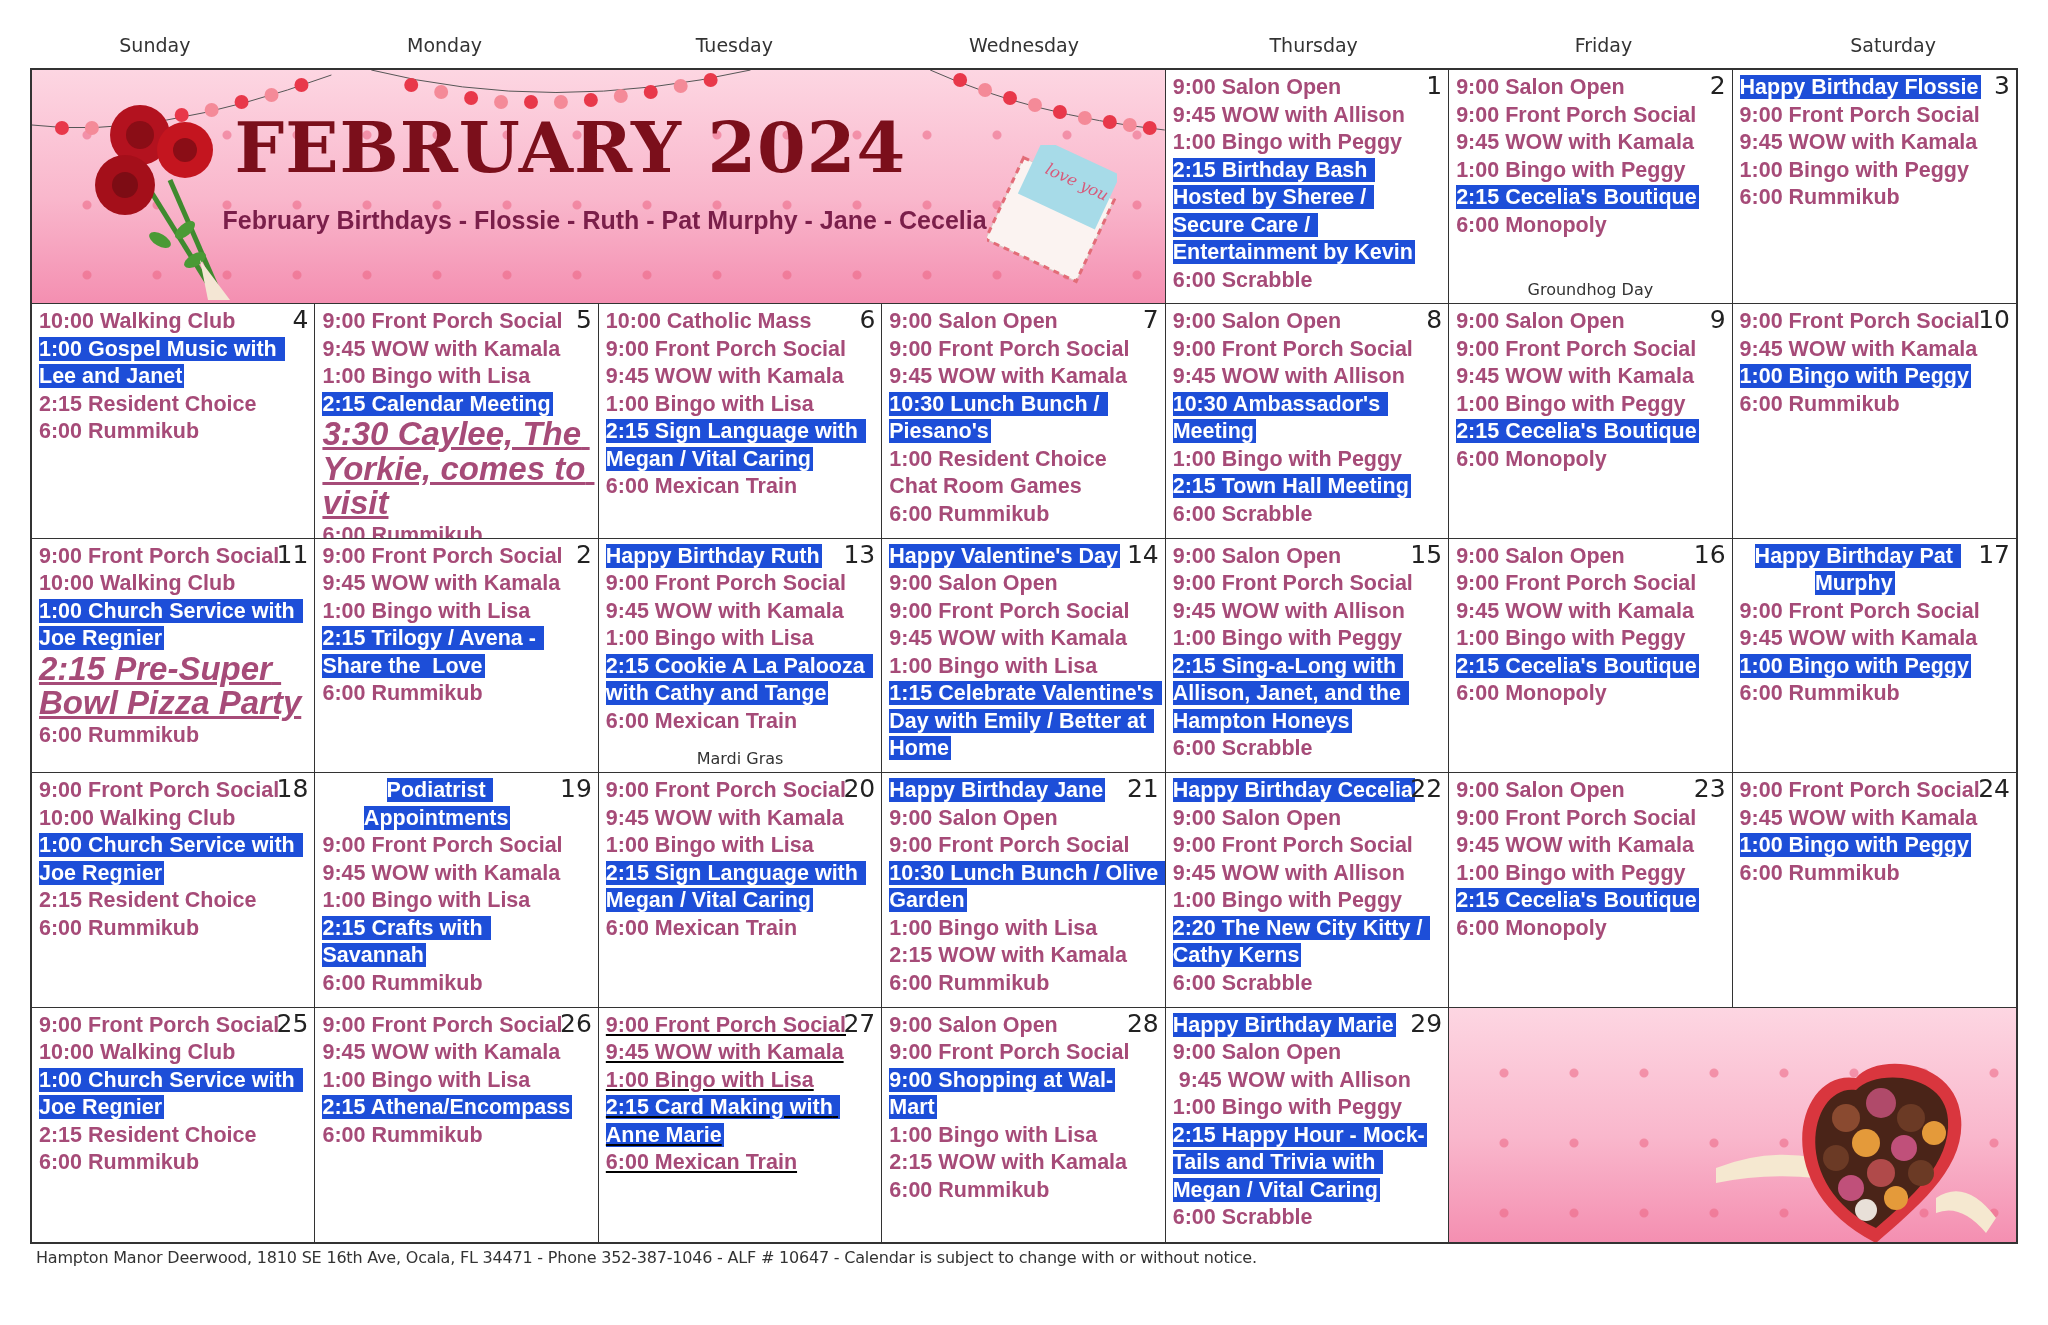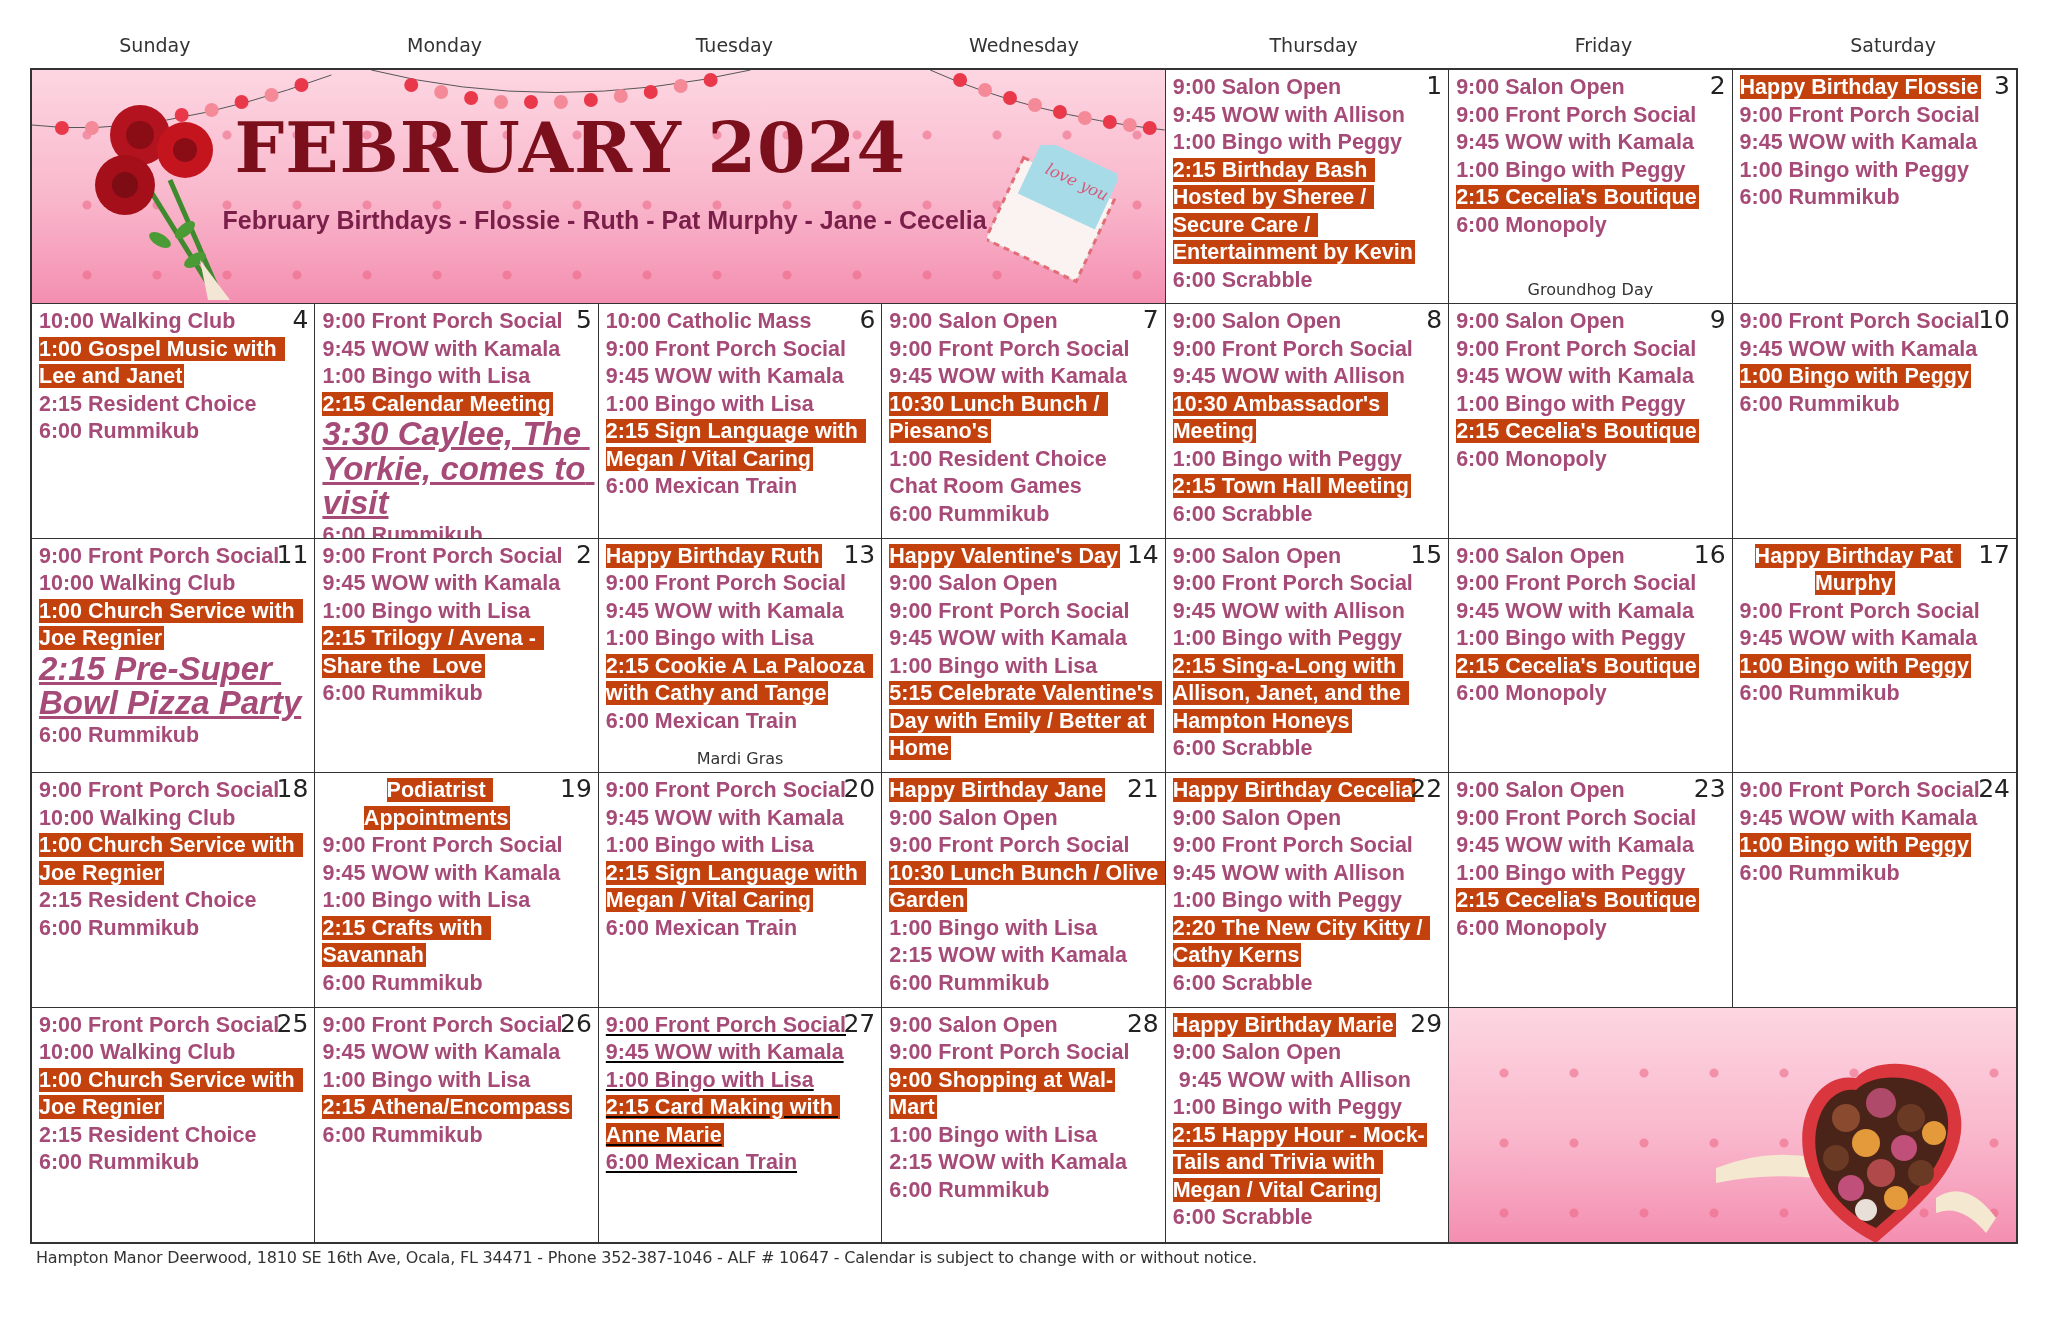--- a/index.html
+++ b/index.html
@@ -13,21 +13,21 @@
     display: grid; grid-template-columns: repeat(7, 1fr); grid-template-rows: repeat(5, 1fr);
     border: 2px solid #333; }
   .cell { position: relative; border-right: 1.5px solid #333; border-bottom: 1.5px solid #333; padding: 4px 6px 4px 7px; overflow: hidden; background: #fff; }
   .cell.last-col { border-right: none; }
   .cell.last-row { border-bottom: none; }
 
   .date-num { position: absolute; top: 2px; right: 6px; font-size: 25px; color: #222; line-height: 28px; font-family: "DejaVu Sans", sans-serif; background: transparent; }
   .events { font-size: 21.5px; font-weight: bold; color: #a64b78; line-height: 27.5px; font-family: "Liberation Sans", sans-serif; }
   .event { display: block; white-space: pre-wrap; }
   .event .txt { padding: 0 2px 0 0; }
-  .event.hl .txt { background: #c2410c; color: #ffffff; box-decoration-break: clone; -webkit-box-decoration-break: clone; }
+  .event.hl .txt { background: #1d4ed8; color: #ffffff; box-decoration-break: clone; -webkit-box-decoration-break: clone; }
   .event.ul .txt { font-style: italic; text-decoration: underline; font-size: 33px; line-height: 31px; }
   .event.center { text-align: center; padding-right: 40px; }
   .note { position: absolute; bottom: 4px; left: 0; right: 0; text-align: center; font-size: 16px; color: #333; font-family: "DejaVu Sans", sans-serif; }
 
   
   .banner { grid-column: 1 / span 4; grid-row: 1; position: relative; overflow: hidden;
     border-right: 1.5px solid #333; border-bottom: 1.5px solid #333;
     background: linear-gradient(180deg, #fdd6e2 0%, #f9b7cc 55%, #f48fb1 100%); }
   .hearts-bg { position: absolute; inset: 0;
     background-image: radial-gradient(circle at 50% 50%, rgba(236,100,130,0.55) 0 4px, transparent 5px);
@@ -289,21 +289,21 @@
       <div class="note">Mardi Gras</div>
     </div>
     <div class="cell" style="grid-area: 3 / 4;">
       <div class="date-num">14</div>
       <div class="events">
         <div class="event hl"><span class="txt">Happy Valentine's Day</span></div>
         <div class="event "><span class="txt">9:00 Salon Open</span></div>
         <div class="event "><span class="txt">9:00 Front Porch Social</span></div>
         <div class="event "><span class="txt">9:45 WOW with Kamala</span></div>
         <div class="event "><span class="txt">1:00 Bingo with Lisa</span></div>
-        <div class="event hl"><span class="txt">5:15 Celebrate Valentine's Day with Emily / Better at Home</span></div>
+        <div class="event hl"><span class="txt">1:15 Celebrate Valentine's Day with Emily / Better at Home</span></div>
       </div>
     </div>
     <div class="cell" style="grid-area: 3 / 5;">
       <div class="date-num">15</div>
       <div class="events">
         <div class="event "><span class="txt">9:00 Salon Open</span></div>
         <div class="event "><span class="txt">9:00 Front Porch Social</span></div>
         <div class="event "><span class="txt">9:45 WOW with Allison</span></div>
         <div class="event "><span class="txt">1:00 Bingo with Peggy</span></div>
         <div class="event hl"><span class="txt">2:15 Sing-a-Long with Allison, Janet, and the Hampton Honeys</span></div>

